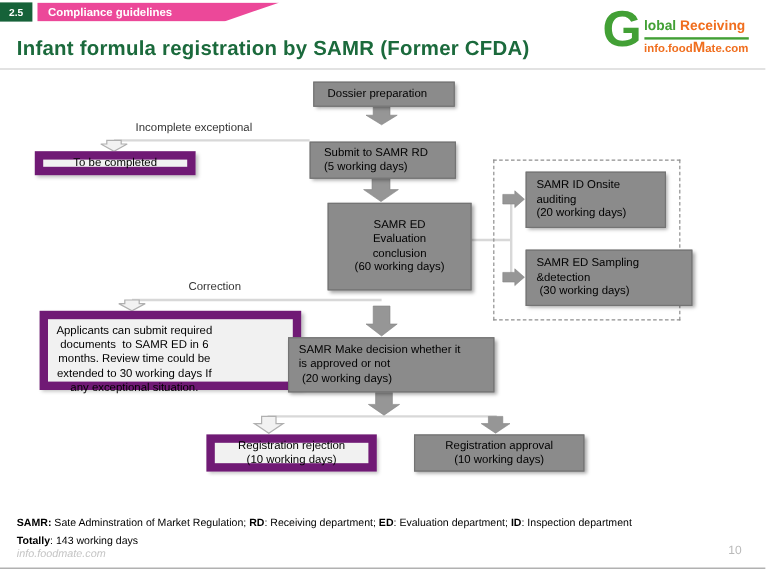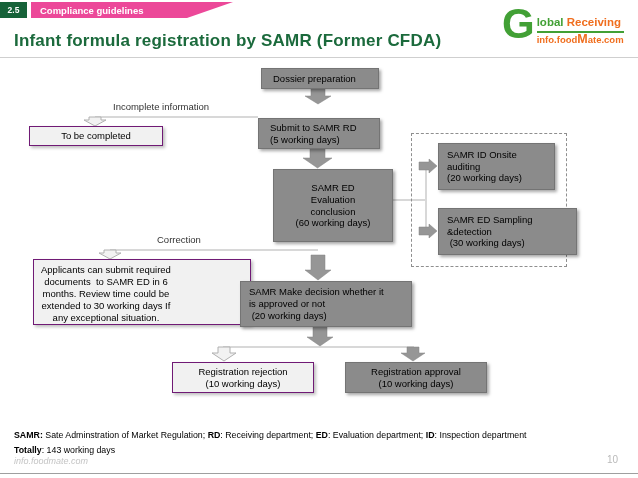--- a/index.html
+++ b/index.html
@@ -34,21 +34,21 @@
     font-size:9.5px;font-weight:bold;color:#f06e1e;white-space:nowrap;line-height:11px;
   }
   .logo-line2 .big-m{font-size:12.5px;}
   
   .gbox{
     position:absolute;background:#8b8b8b;border:1px solid #747474;
     box-shadow:2px 2px 3px rgba(0,0,0,.35);color:#000;font-size:9.5px;line-height:1.25;
     white-space:pre-wrap;display:flex;align-items:center;box-sizing:border-box;
   }
   .lbox{
-    position:absolute;background:#f1f1f1;border:1px solid #701a75;
+    position:absolute;background:#f1f1f1;border:7px solid #701a75;
     box-shadow:2px 2px 3px rgba(0,0,0,.25);color:#000;font-size:9.5px;line-height:1.25;
     white-space:pre-wrap;display:flex;align-items:center;box-sizing:border-box;
   }
   .center{justify-content:center;text-align:center;}
   .b-dossier   {left:261px;top:68px; width:118px;height:21px;padding-left:11px;}
   .b-submit    {left:258px;top:118px;width:122px;height:31px;padding-left:11px;}
   .b-tobe      {left:29px; top:126px;width:134px;height:20px;}
   .b-eval      {left:273px;top:169px;width:120px; height:73px;}
   .b-onsite    {left:438px;top:143px;width:117px;height:47px;padding-left:8px;}
   .b-sampling  {left:438px;top:208px;width:139px;height:47px;padding-left:8px;}
@@ -105,21 +105,21 @@
   <polygon points="419,227 429,227 429,224 437,231 429,238 429,235 419,235" fill="#969696" stroke="#838383" stroke-width="0.5"></polygon>
   <polygon points="407,347 419,347 419,353 425,353 413,361 401,353 407,353" fill="#969696" stroke="#838383" stroke-width="0.5"></polygon>
 
   <polygon points="89,117 101,117 101,120 106,120 95,126 84,120 89,120" fill="#f2f2f2" stroke="#b0b0b0" stroke-width="1"></polygon>
   <polygon points="104,250 116,250 116,253 121,253 110,259 99,253 104,253" fill="#f2f2f2" stroke="#b0b0b0" stroke-width="1"></polygon>
   <polygon points="218,347 230,347 230,353 236,353 224,361 212,353 218,353" fill="#f2f2f2" stroke="#b0b0b0" stroke-width="1"></polygon>
 </svg>
 
 <div class="dashed-rect"></div>
 
-<div class="flow-label lab-incomplete">Incomplete information</div>
+<div class="flow-label lab-incomplete">Incomplete exceptional</div>
 <div class="flow-label lab-correction">Correction</div>
 
 <div class="gbox b-dossier">Dossier preparation</div>
 <div class="gbox b-submit">Submit to SAMR RD
 (5 working days)</div>
 <div class="lbox b-tobe center">To be completed</div>
 <div class="gbox b-eval center">SAMR ED
 Evaluation
 conclusion
 (60 working days)</div>

